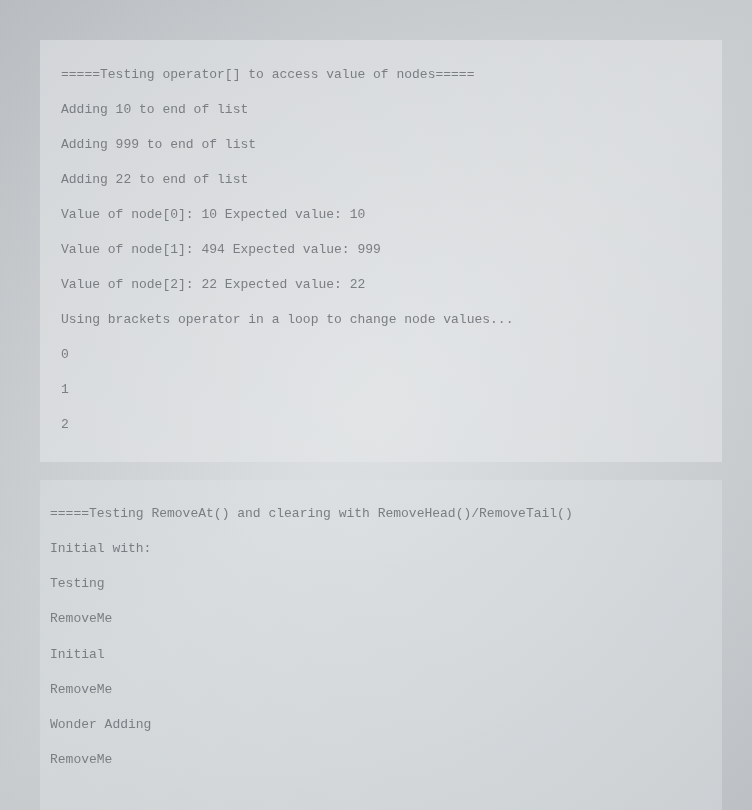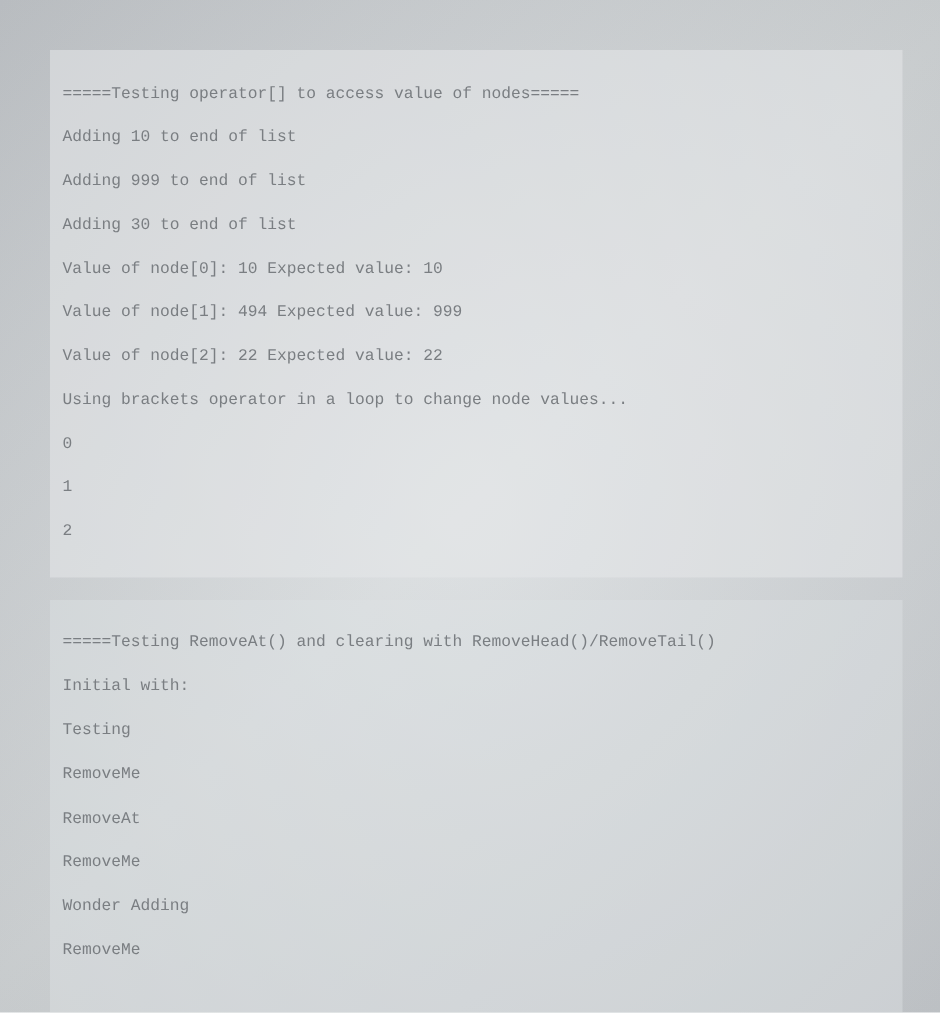--- a/index.html
+++ b/index.html
@@ -24,21 +24,21 @@
       position: absolute;
       top: 0;
       left: 0;
       right: 0;
       bottom: 0;
       background: radial-gradient(ellipse at center, rgba(255,255,255,0.15) 0%, rgba(0,0,0,0.08) 100%);
       pointer-events: none;
     }
     .block {
       background: rgba(230, 232, 234, 0.55);
-      padding: 8px 10px 10px 10px;
+      padding: 8px 10px 10px 21px;
       margin-bottom: 18px;
       white-space: pre;
       position: relative;
     }
     .block2 {
       background: rgba(222, 226, 228, 0.45);
       padding: 8px 10px 10px 10px;
       white-space: pre;
       position: relative;
     }
@@ -46,36 +46,36 @@
       display: block;
     }
   </style>
 </head>
 <body>
 
 <div class="block">
 <span class="line">=====Testing operator[] to access value of nodes=====</span>
 <span class="line">Adding 10 to end of list</span>
 <span class="line">Adding 999 to end of list</span>
-<span class="line">Adding 30 to end of list</span>
+<span class="line">Adding 22 to end of list</span>
 <span class="line">Value of node[0]: 10 Expected value: 10</span>
 <span class="line">Value of node[1]: 494 Expected value: 999</span>
 <span class="line">Value of node[2]: 22 Expected value: 22</span>
 <span class="line">Using brackets operator in a loop to change node values...</span>
 <span class="line">0</span>
 <span class="line">1</span>
 <span class="line">2</span>
 </div>
 
 <div class="block2">
 <span class="line">=====Testing RemoveAt() and clearing with RemoveHead()/RemoveTail()</span>
 <span class="line">Initial with:</span>
 <span class="line">Testing</span>
 <span class="line">RemoveMe</span>
-<span class="line">RemoveAt</span>
+<span class="line">Initial</span>
 <span class="line">RemoveMe</span>
 <span class="line">Wonder Adding</span>
 <span class="line">RemoveMe</span>
 
 
 
 
 
 
 

